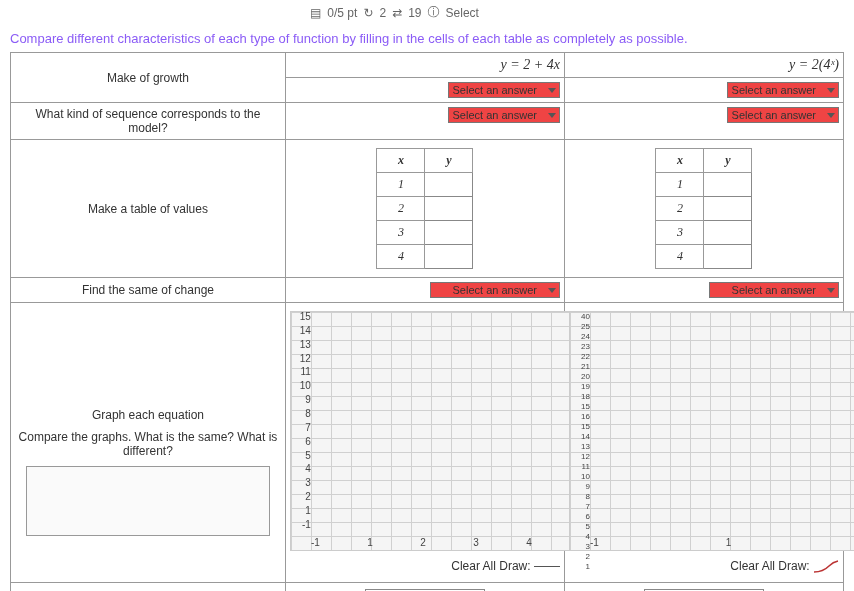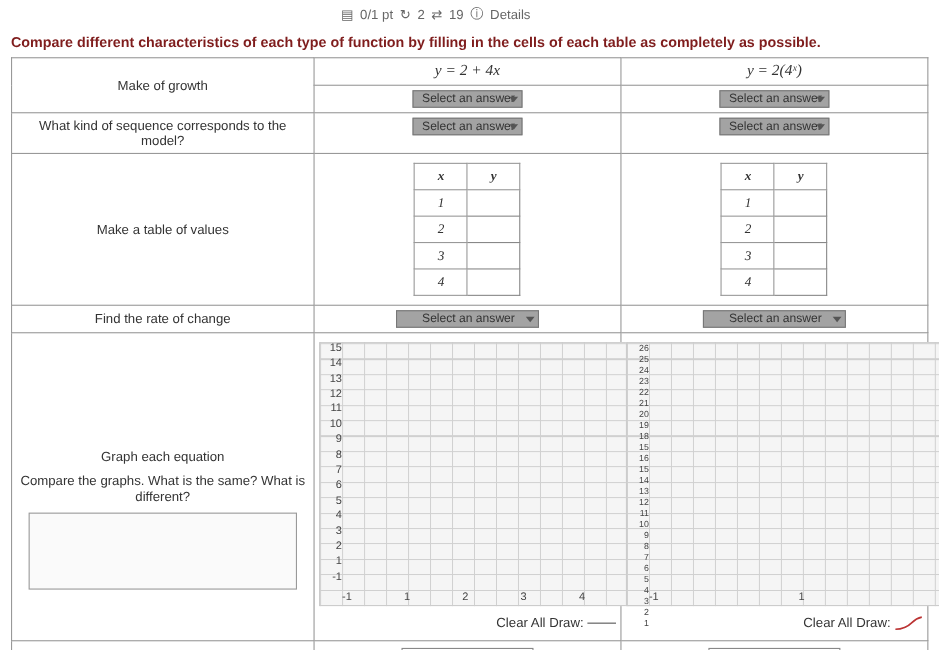--- a/index.html
+++ b/index.html
@@ -14,54 +14,54 @@
   .page { padding: 4px 10px 10px 10px; }
   .header-line {
     display: flex;
     align-items: center;
     gap: 6px;
     color: #666;
     font-size: 12px;
     margin-left: 300px;
   }
   .prompt {
-    font-weight: bold;
+    font-weight: normal;
     font-size: 13px;
     margin: 10px 0 6px 0;
-    color: #7f1d1d;
+    color: #8b5cf6;
   }
   table.main {
     border-collapse: collapse;
     width: 100%;
     table-layout: fixed;
   }
   table.main td, table.main th {
     border: 1px solid #999;
     padding: 4px;
     vertical-align: top;
     font-size: 12px;
     color: #333;
     background: #fff;
   }
   .row-label {
     text-align: center;
     vertical-align: middle !important;
   }
-  .eq-cell { text-align: center; }
+  .eq-cell { text-align: right; }
   .eq-math {
     font-family: "Times New Roman", serif;
     font-style: italic;
     font-size: 14px;
   }
   .sel {
     display: inline-block;
     border: 1px solid #777;
-    padding: 1px 2px 1px 4px;
+    padding: 1px 22px 1px 4px;
     font-size: 11px;
-    background: #a3a3a3;
+    background: #ef4444;
     position: relative;
     min-width: 100px;
   }
   .sel::after {
     content: "";
     position: absolute;
     right: 3px; top: 50%;
     margin-top: -2px;
     border-left: 4px solid transparent;
     border-right: 4px solid transparent;
@@ -146,27 +146,27 @@
     display: block;
   }
 </style>
 </head>
 <body>
 
 <div class="page">
 
   <div class="header-line">
     <span>▤</span>
-    <span>0/1 pt</span>
+    <span>0/5 pt</span>
     <span>↻</span>
     <span>2</span>
     <span>⇄</span>
     <span>19</span>
     <span>ⓘ</span>
-    <span>Details</span>
+    <span>Select</span>
   </div>
 
   <div class="prompt">Compare different characteristics of each type of function by filling in the cells of each table as completely as possible.</div>
 
   <table class="main">
     <colgroup>
       <col style="width:33%">
       <col style="width:33.5%">
       <col style="width:33.5%">
     </colgroup>
@@ -256,21 +256,21 @@
           <tr>
                   <td>4</td>
                   <td class="inp"></td>
                 </tr>
         </tbody>
             </table>
       </td>
     </tr>
 
     <tr>
-      <td class="row-label">Find the rate of change</td>
+      <td class="row-label">Find the same of change</td>
       <td class="eq-cell">
         <span class="sel" style="min-width:130px">Select an answer</span>
       </td>
       <td class="eq-cell">
         <span class="sel" style="min-width:130px">Select an answer</span>
       </td>
     </tr>
 
     <tr>
       <td class="row-label">
@@ -311,21 +311,21 @@
           </div>
         </div>
         <div class="draw-bar">
           <span>Clear All   Draw:</span>
           <span class="seg"></span>
         </div>
       </td>
       <td>
         <div class="graph-box">
           <div class="y-ticks" style="font-size:8px">
-            <span>26</span>
+            <span>40</span>
                 <span>25</span>
             <span>24</span>
                 <span>23</span>
             <span>22</span>
                 <span>21</span>
             <span>20</span>
                 <span>19</span>
             <span>18</span>
                 <span>15</span>
             <span>16</span>

